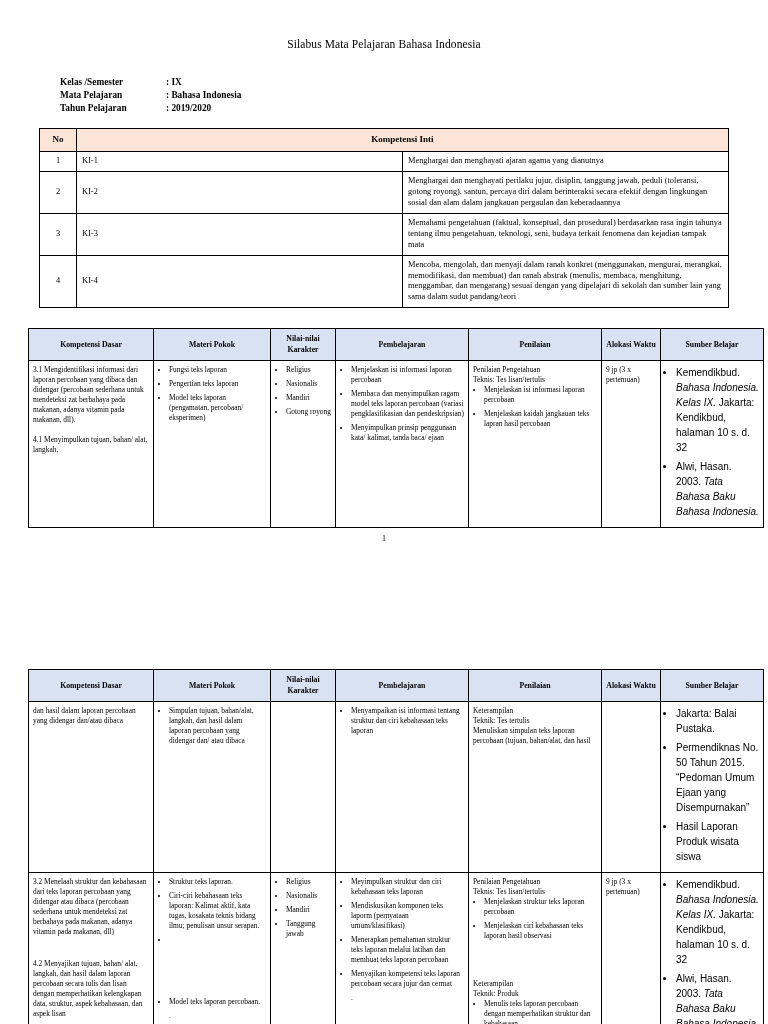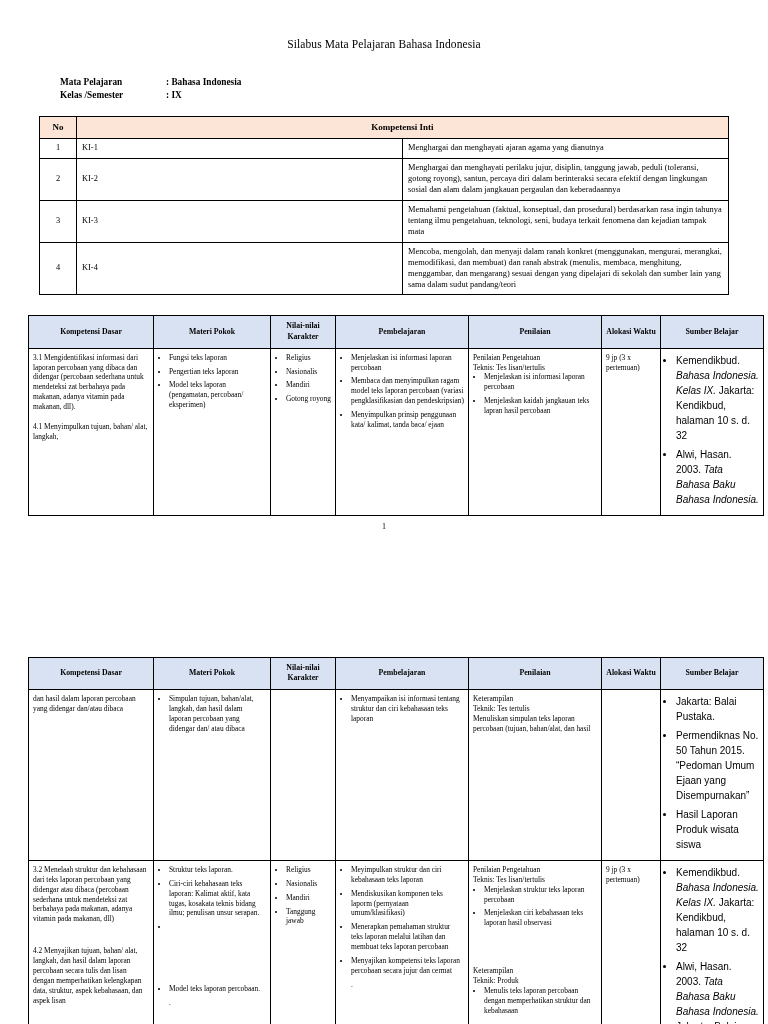--- a/index.html
+++ b/index.html
@@ -103,22 +103,23 @@
   .gap{height:60px;}
 </style>
 </head>
 <body>
 
 <div class="page page1">
 
   <div class="doc-title">Silabus Mata Pelajaran Bahasa Indonesia</div>
 
   <div class="ident">
+    <div class="row"><span class="lbl">Kelas /Semester</span><span>: </span><span>IX</span></div>
     <div class="row"><span class="lbl">Mata Pelajaran</span><span>: </span><span>Bahasa Indonesia</span></div>
-    <div class="row"><span class="lbl">Kelas /Semester</span><span>: </span><span>IX</span></div>
+    <div class="row"><span class="lbl">Tahun Pelajaran</span><span>: </span><span>2019/2020</span></div>
   </div>
 
   <table class="ki-table">
     <thead>
       <tr>
         <th style="width:28px;">No</th>
         <th colspan="2">Kompetensi Inti</th>
       </tr>
     </thead>
     <tbody>

